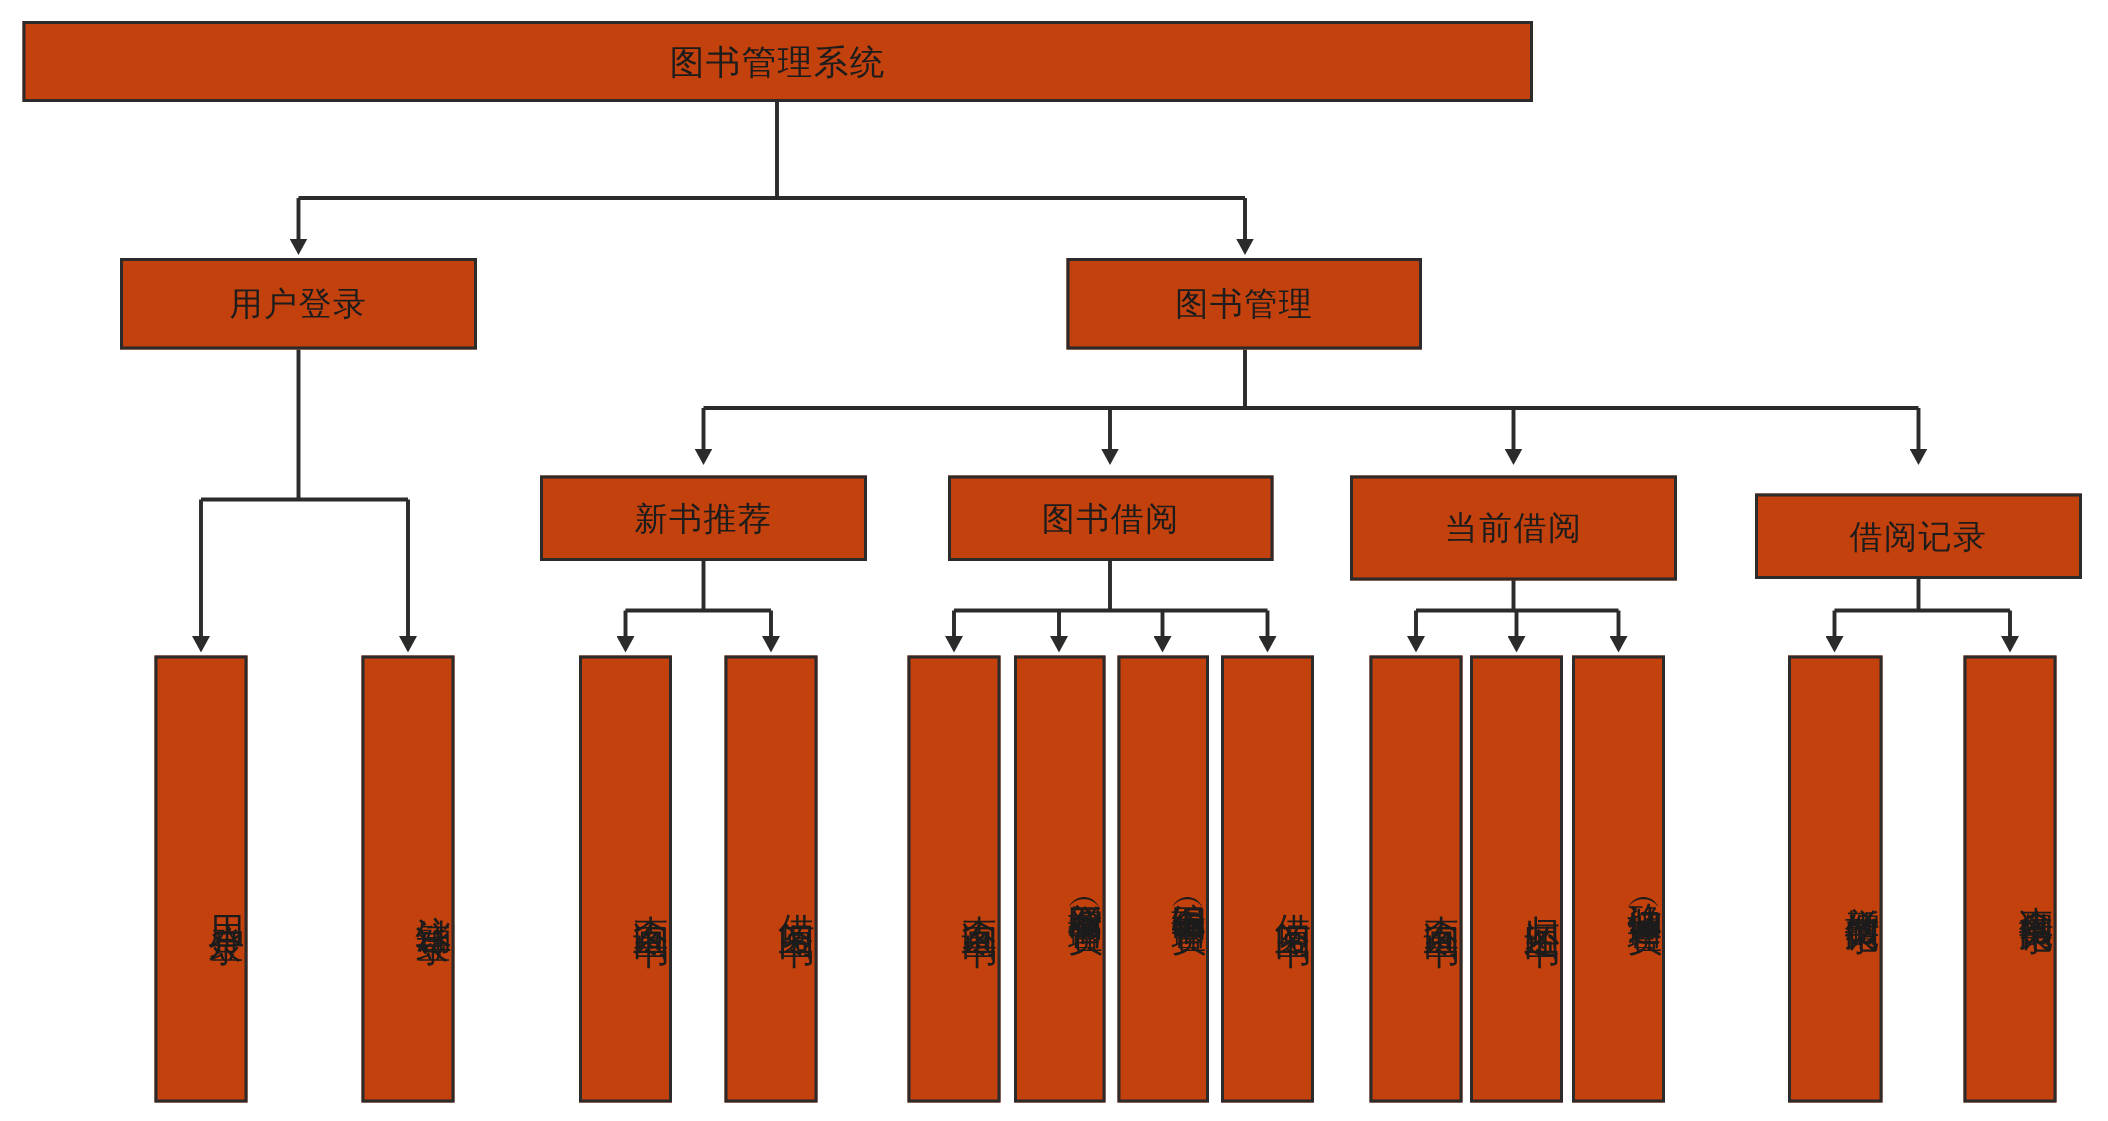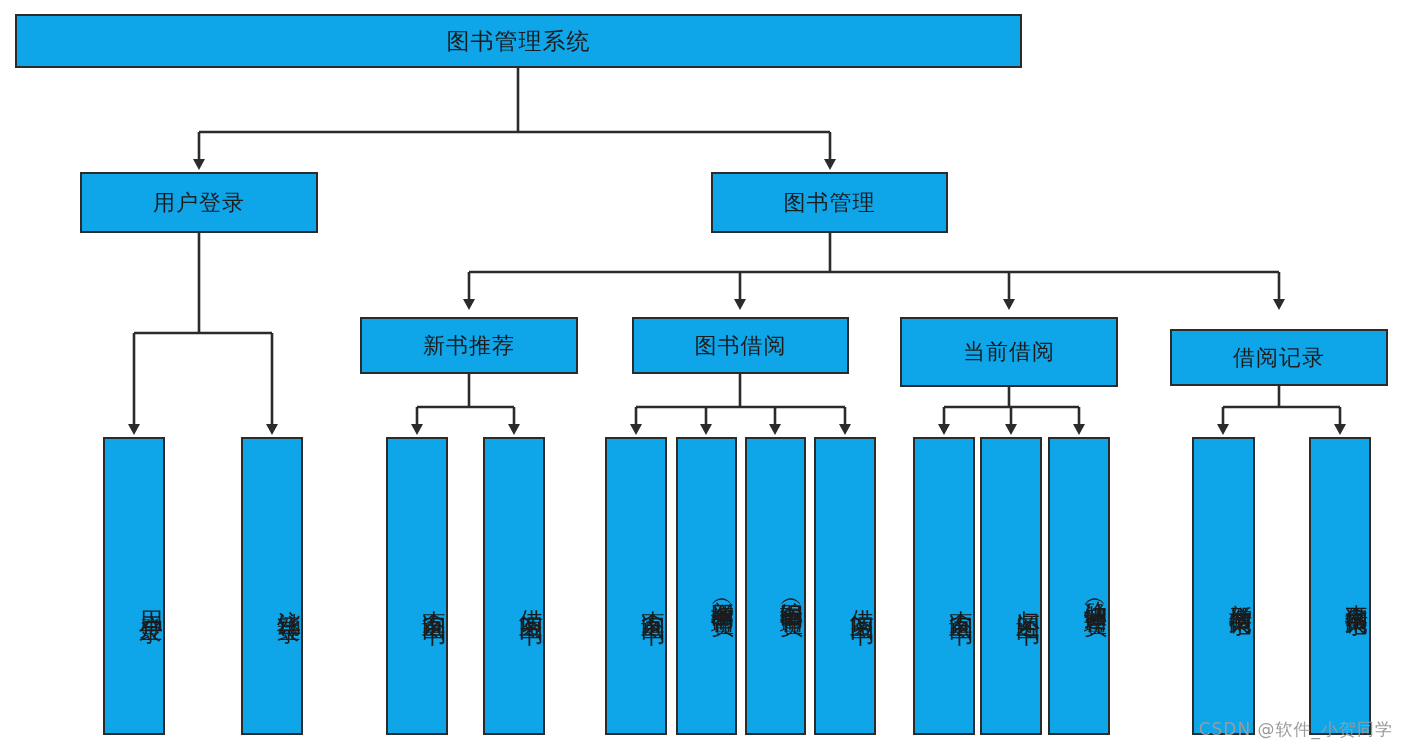--- a/index.html
+++ b/index.html
@@ -5,21 +5,21 @@
   html,body{margin:0;padding:0;background:#ffffff;}
   body{
     font-family:"DejaVu Sans","Liberation Sans",sans-serif;
     width:1405px;height:747px;position:relative;overflow:hidden;
   }
   #diagram{position:absolute;left:0;top:0;width:1405px;height:747px;}
   .node{
     position:absolute;
     box-sizing:border-box;
     border:2.5px solid #2b2b2b;
-    background:#0ea5e9;
+    background:#c2410c;
     display:flex;align-items:center;justify-content:center;
     color:#1c1c1c;
   }
   .node.h{font-size:22px;letter-spacing:1px;}
   .node.root{font-size:23px;}
   .node.v{
     writing-mode:vertical-rl;
     text-orientation:upright;
     font-size:24px;
     letter-spacing:4px;
@@ -153,14 +153,13 @@
     <span>确认归还（管理员）</span>
   </div>
 
   <div class="node v narrow" style="left:1192px;top:437px;width:63px;height:298px;">
     <span>新增借阅记录</span>
   </div>
   <div class="node v narrow" style="left:1309px;top:437px;width:62px;height:298px;">
     <span>查询借阅记录</span>
   </div>
 
-  <div class="watermark">CSDN @软件_小贺同学</div>
 </div>
 
 </body></html>

